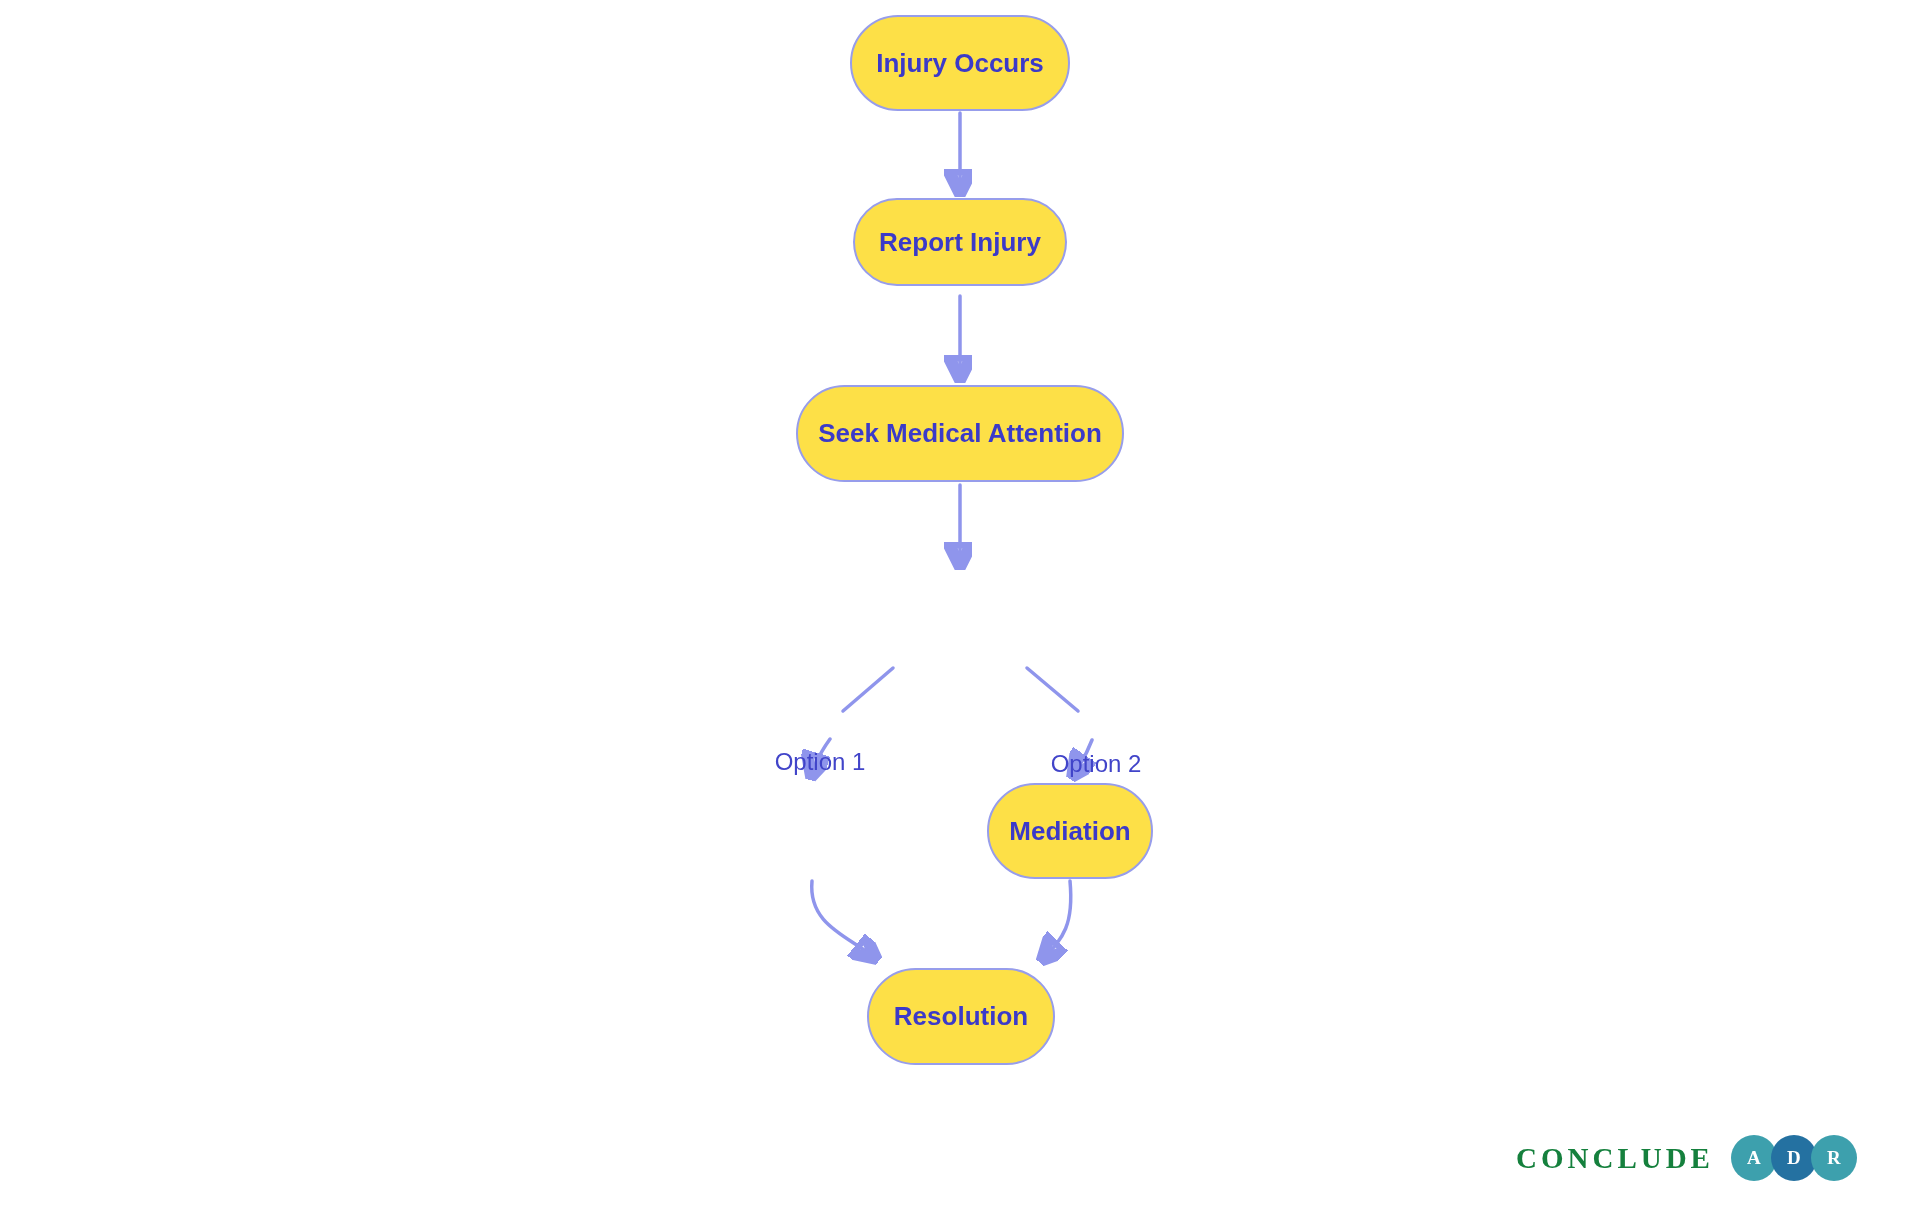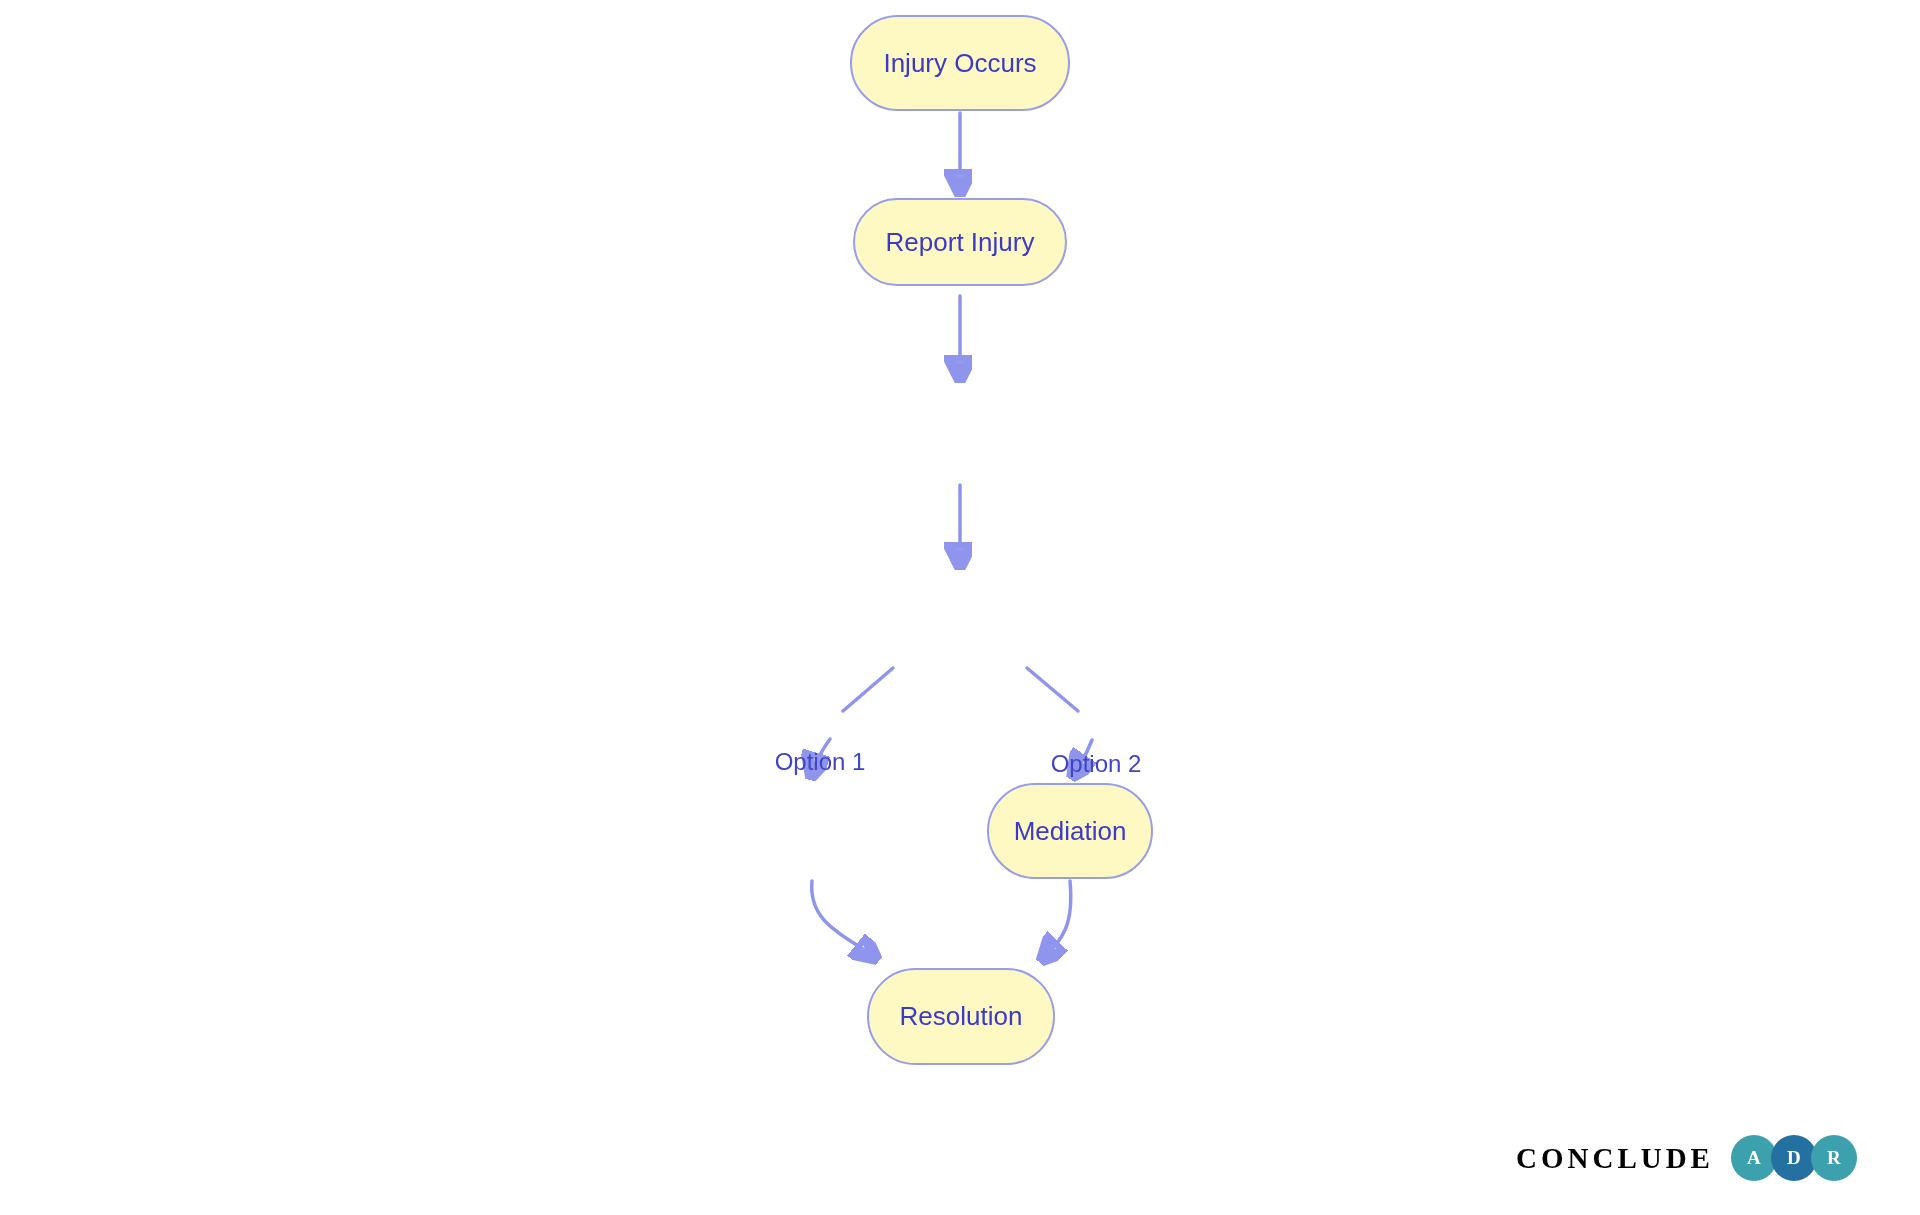--- a/index.html
+++ b/index.html
@@ -11,30 +11,31 @@
     overflow: hidden;
   }
   .canvas { position: absolute; left: 0; top: 0; width: 1920px; height: 1215px; }
 
   svg.edges { position: absolute; left: 0; top: 0; width: 1920px; height: 1215px; }
   svg.edges path { fill: none; stroke: #8f95ec; stroke-width: 3.5px; stroke-linecap: round; }
 
   .node {
     position: absolute;
     box-sizing: border-box;
-    background: #fef9c3;
+    background: #fde047;
     border: 2px solid #979deb;
     border-radius: 50px;
     color: #3b3ac9;
     display: flex;
     align-items: center;
     justify-content: center;
     font-size: 26px;
     text-align: center;
     white-space: nowrap;
+    font-weight: bold;
   }
 
   .edge-label {
     position: absolute;
     transform: translate(-50%, -50%);
     color: #4144c9;
     font-size: 24px;
     white-space: nowrap;
     margin-top: 40px;
   }
@@ -46,21 +47,21 @@
     height: 54px;
     display: flex;
     align-items: center;
     gap: 17px;
   }
   .wordmark {
     font-family: "Liberation Serif", serif;
     font-weight: bold;
     font-size: 29px;
     letter-spacing: 4px;
-    color: #000000;
+    color: #15803d;
   }
   .badge { display: flex; align-items: center; }
   .badge .circle {
     width: 46px; height: 46px;
     border-radius: 50%;
     display: flex; align-items: center; justify-content: center;
     font-family: "Liberation Serif", serif;
     font-weight: bold;
     font-size: 19px;
     color: #ffffff;
@@ -94,20 +95,23 @@
   </svg>
 
   <div class="node" style="left:850px; top:15px; width:220px; height:96px;">
     <span>Injury Occurs</span>
   </div>
 
   <div class="node" style="left:853px; top:198px; width:214px; height:88px;">
     <span>Report Injury</span>
   </div>
 
+  <div class="node" style="left:796px; top:385px; width:328px; height:97px;">
+    <span>Seek Medical Attention</span>
+  </div>
 
 
 
   <div class="node" style="left:867px; top:968px; width:188px; height:97px;">
     <span>Resolution</span>
   </div>
 
   <div class="node" style="left:987px; top:783px; width:166px; height:96px;">
     <span>Mediation</span>
   </div>

